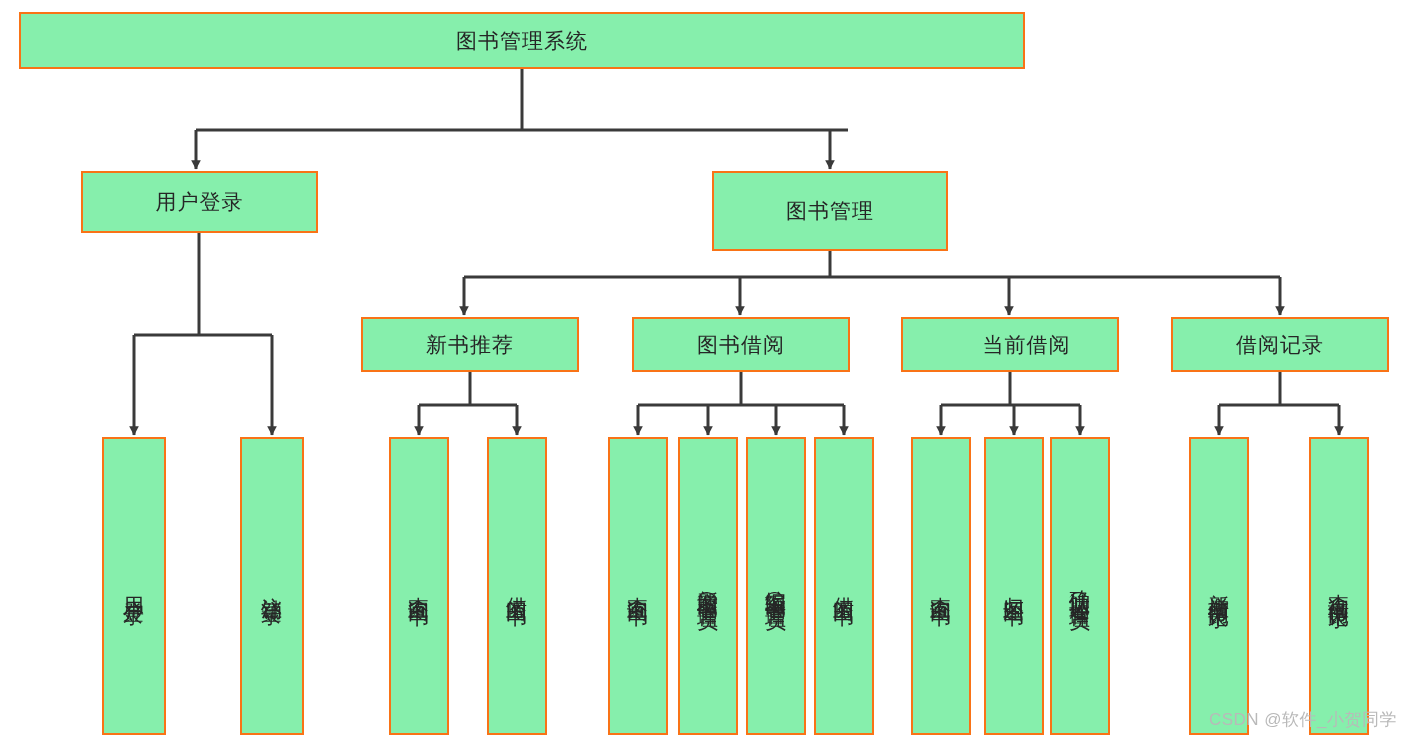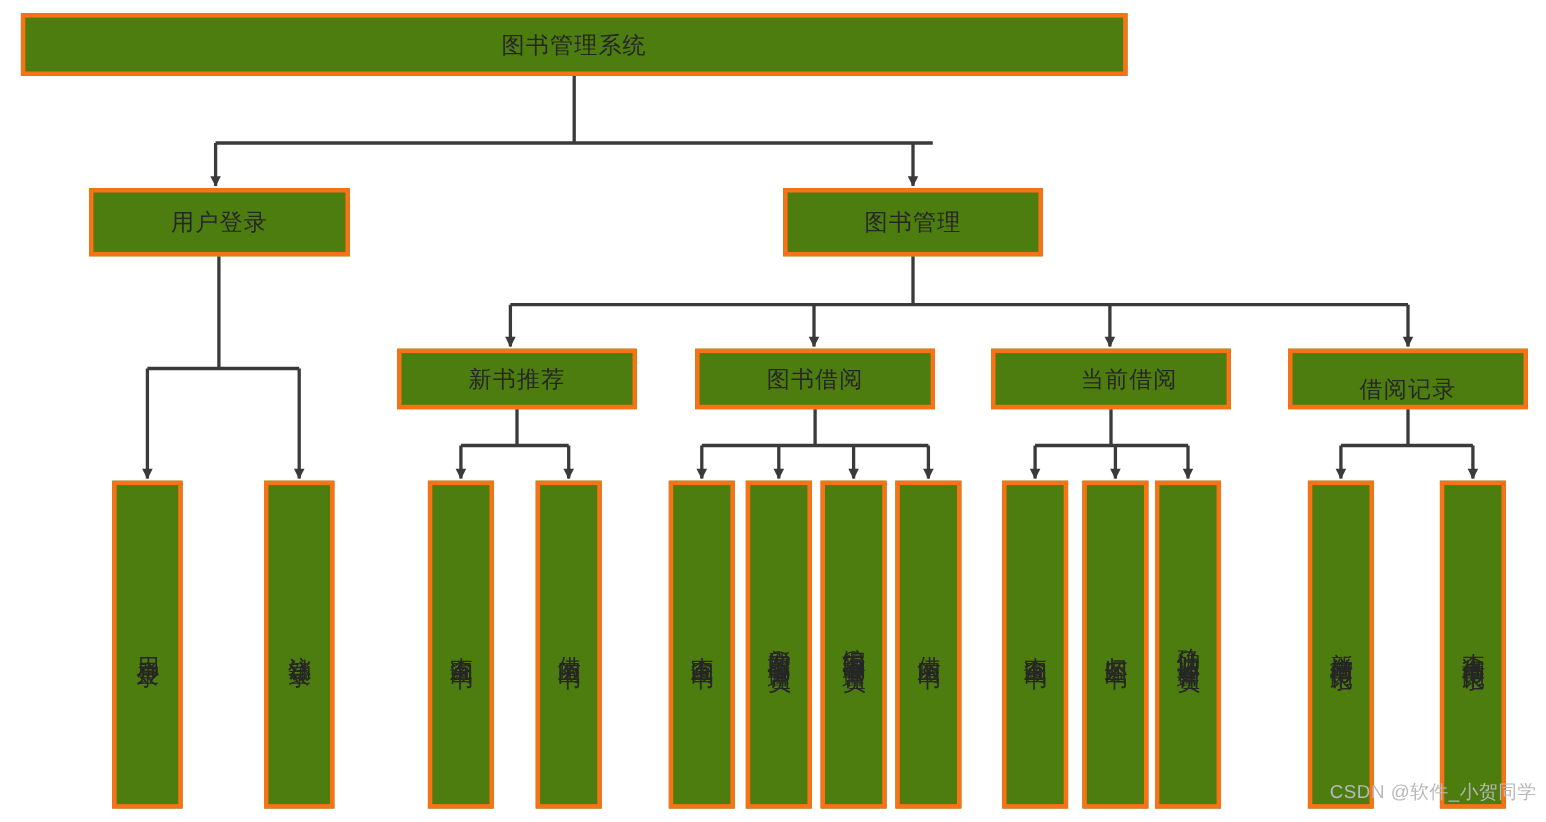--- a/index.html
+++ b/index.html
@@ -22,22 +22,22 @@
     position: absolute;
     left: 0;
     top: 0;
     width: 1405px;
     height: 747px;
     pointer-events: none;
   }
   .node {
     position: absolute;
     box-sizing: border-box;
-    border: 4px solid #f97316;
-    background: #4d7c0f;
+    border: 2px solid #f97316;
+    background: #86efac;
     display: flex;
     align-items: center;
     justify-content: center;
     color: #262626;
   }
   .node.h {
     font-size: 21px;
     letter-spacing: 1px;
   }
   .node.v {
@@ -118,34 +118,34 @@
     </g>
   </svg>
 
   <div class="node h" id="n-root" style="left: 19px; top: 12px; width: 1006px; height: 57px;">
     <span class="htext">图书管理系统</span>
   </div>
 
   <div class="node h" id="n-l1-0" style="left: 81px; top: 171px; width: 237px; height: 62px;">
     <span class="htext">用户登录</span>
   </div>
-  <div class="node h" id="n-l1-1" style="left: 712px; top: 171px; width: 236px; height: 62px;">
+  <div class="node h" id="n-l1-1" style="left: 712px; top: 171px; width: 236px; height: 80px;">
     <span class="htext">图书管理</span>
   </div>
 
   <div class="node h" id="n-l2-1" style="left: 632px; top: 317px; width: 218px; height: 55px;">
     <span class="htext">图书借阅</span>
   </div>
   <div class="node h" id="n-l2-0" style="left: 361px; top: 317px; width: 218px; height: 55px;">
     <span class="htext">新书推荐</span>
   </div>
   <div class="node h" id="n-l2-2" style="left: 901px; top: 317px; width: 218px; height: 55px; padding-left: 33px;">
     <span class="htext">当前借阅</span>
   </div>
-  <div class="node h" id="n-l2-3" style="left: 1171px; top: 317px; width: 218px; height: 55px; align-items: flex-end;">
+  <div class="node h" id="n-l2-3" style="left: 1171px; top: 317px; width: 218px; height: 55px;">
     <span class="htext">借阅记录</span>
   </div>
 
   <div class="node v" id="n-lf-0" style="left: 102px; top: 437px; width: 64px; height: 298px;">
     <span class="vtext">用户登录</span>
   </div>
   <div class="node v" id="n-lf-1" style="left: 240px; top: 437px; width: 64px; height: 298px;">
     <span class="vtext">注销登录</span>
   </div>
   <div class="node v" id="n-lf-2" style="left: 389px; top: 437px; width: 60px; height: 298px;">

